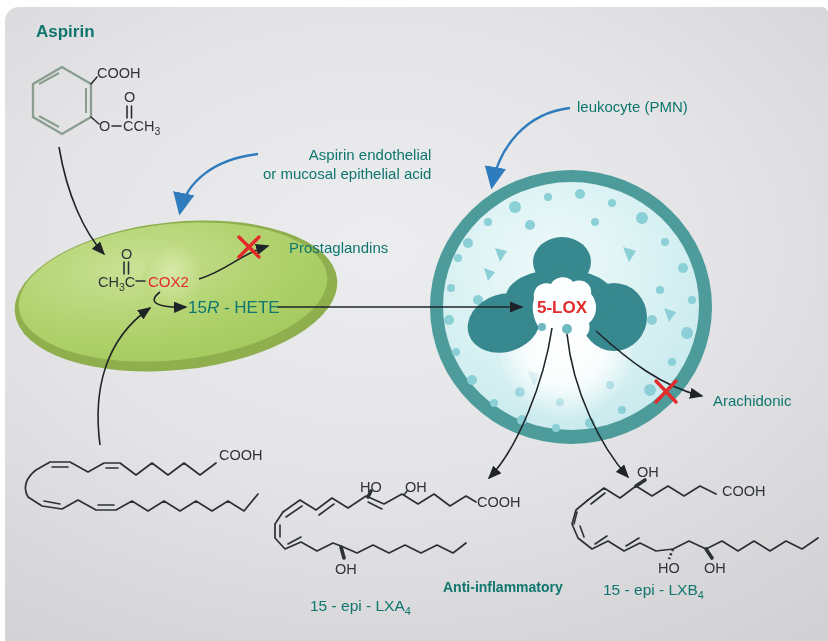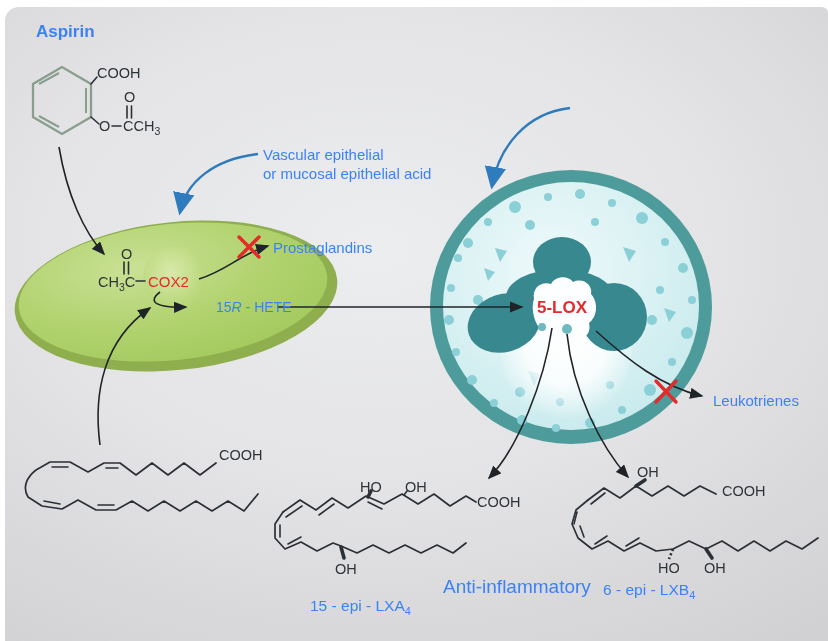--- a/index.html
+++ b/index.html
@@ -3,25 +3,25 @@
 <meta charset="utf-8">
 <style>
   html,body{margin:0;padding:0;background:#ffffff;}
   .stage{position:relative;width:828px;height:641px;overflow:hidden;
          font-family:"Liberation Sans",sans-serif;}
   .panel{position:absolute;left:5px;top:7px;width:823px;height:634px;
          border-radius:14px 6px 0 0;
          background:radial-gradient(ellipse 760px 520px at 45% 38%,
             #ecedef 0%, #e4e4e6 45%, #d8d8da 75%, #cfcfd1 100%);}
   svg.art{position:absolute;left:0;top:0;}
-  .lbl{position:absolute;white-space:nowrap;color:#3b82f6;font-size:15px;line-height:19px;}
+  .lbl{position:absolute;white-space:nowrap;color:#0f766e;font-size:15px;line-height:19px;text-align:right;}
   .lbl.bold{font-weight:bold;font-size:17px;}
   .lbl sub{font-size:11px;}
   .lbl i{font-style:italic;}
-  .lbl.effect{font-weight:normal;font-size:19px;line-height:20px;}
+  .lbl.effect{font-weight:bold;font-size:14px;line-height:20px;}
   .atom{font-family:"Liberation Sans",sans-serif;font-size:14.5px;fill:#2e3338;}
   .atom .sub{font-size:10.5px;}
   .atom.red{fill:#e32b2b;font-size:15px;}
   .lox{font-family:"Liberation Sans",sans-serif;font-size:17px;fill:#e32b2b;font-weight:600;}
   .skel{fill:none;stroke:#2b3036;stroke-width:1.7;stroke-linejoin:round;stroke-linecap:round;}
   .dbl{stroke:#2b3036;stroke-width:1.6;stroke-linecap:round;}
   .arrow{fill:none;stroke:#1f2429;stroke-width:1.6;}
   .barrow{fill:none;stroke:#2e7bbd;stroke-width:2.4;}
   .redx{stroke:#e32b2b;stroke-width:3.4;stroke-linecap:round;}
   .wedge{stroke:#2b3036;stroke-width:3.6;stroke-linecap:round;}
@@ -215,34 +215,35 @@
       <g>
         <line x1="656" y1="381" x2="676" y2="402" class="redx"></line>
         <line x1="676" y1="381" x2="656" y2="402" class="redx"></line>
       </g>
     </g>
   </svg>
 
   <div class="lbl bold" style="left:36px;top:22px">Aspirin</div>
 
   <div class="lbl" style="left:263px;top:145px">
-    <div>Vascular epithelial</div>
+    <div>Aspirin endothelial</div>
     <div>or mucosal epithelial acid</div>
   </div>
 
   <div class="lbl" style="left:577px;top:97px">
+    <div>leukocyte (PMN)</div>
   </div>
 
-  <div class="lbl" style="left:273px;top:238px">Prostaglandins</div>
-
-  <div class="lbl" style="left:216px;top:298px;font-size:14px"><span>15</span><i>R</i><span> - HETE</span></div>
-
-  <div class="lbl" style="left:713px;top:391px">Leukotrienes</div>
+  <div class="lbl" style="left:289px;top:238px">Prostaglandins</div>
+
+  <div class="lbl" style="left:188px;top:298px;font-size:17px"><span>15</span><i>R</i><span> - HETE</span></div>
+
+  <div class="lbl" style="left:713px;top:391px">Arachidonic</div>
 
 
   <div class="lbl" style="left:310px;top:596px;font-size:15.5px"><span>15 - epi - LXA</span><sub>4</sub></div>
 
   <div class="lbl effect" style="left:443px;top:577px">
     <div>Anti-inflammatory</div>
   </div>
 
-  <div class="lbl" style="left:603px;top:580px;font-size:15.5px"><span>6 - epi - LXB</span><sub>4</sub></div>
+  <div class="lbl" style="left:603px;top:580px;font-size:15.5px"><span>15 - epi - LXB</span><sub>4</sub></div>
 </div>
 
 </body></html>

